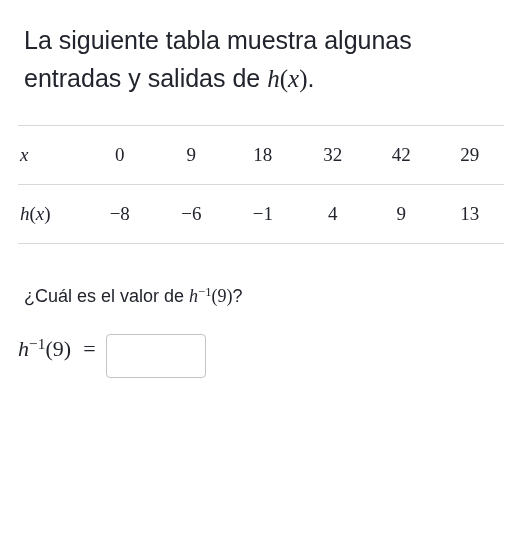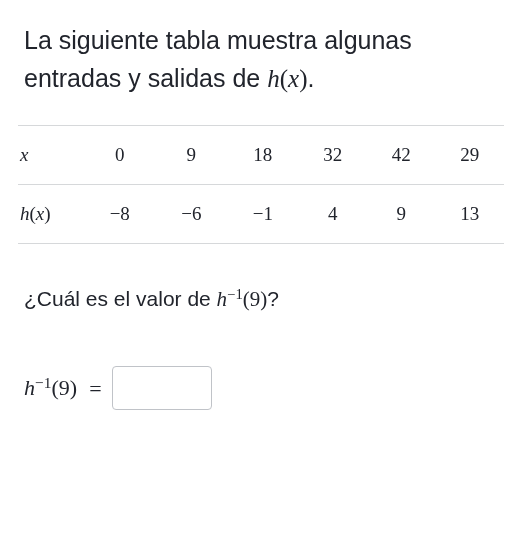--- a/index.html
+++ b/index.html
@@ -37,29 +37,29 @@
   }
   table.func td:first-child {
     text-align: left;
     padding-left: 2px;
     width: 66px;
   }
   table.func tr { border-bottom: 1px solid #d6d8da; }
   table.func tr:first-child { border-top: 1px solid #d6d8da; }
   .minus { font-family: "Times New Roman", Times, serif; }
   .question {
-    font-size: 21px;
+    font-size: 18px;
     line-height: 1.5;
-    margin: 38px 0 50px 6px;
+    margin: 38px 0 24px 6px;
   }
   .answer-row {
     display: flex;
-    align-items: center;
+    align-items: flex-start;
     gap: 6px;
-    margin-left: 6px;
+    margin-left: 0;
     font-size: 22px;
   }
   .answer-box {
     width: 100px;
     height: 44px;
     border: 1px solid #c0c3c8;
     border-radius: 4px;
     font-size: 20px;
     padding: 4px 8px;
     text-align: center;

